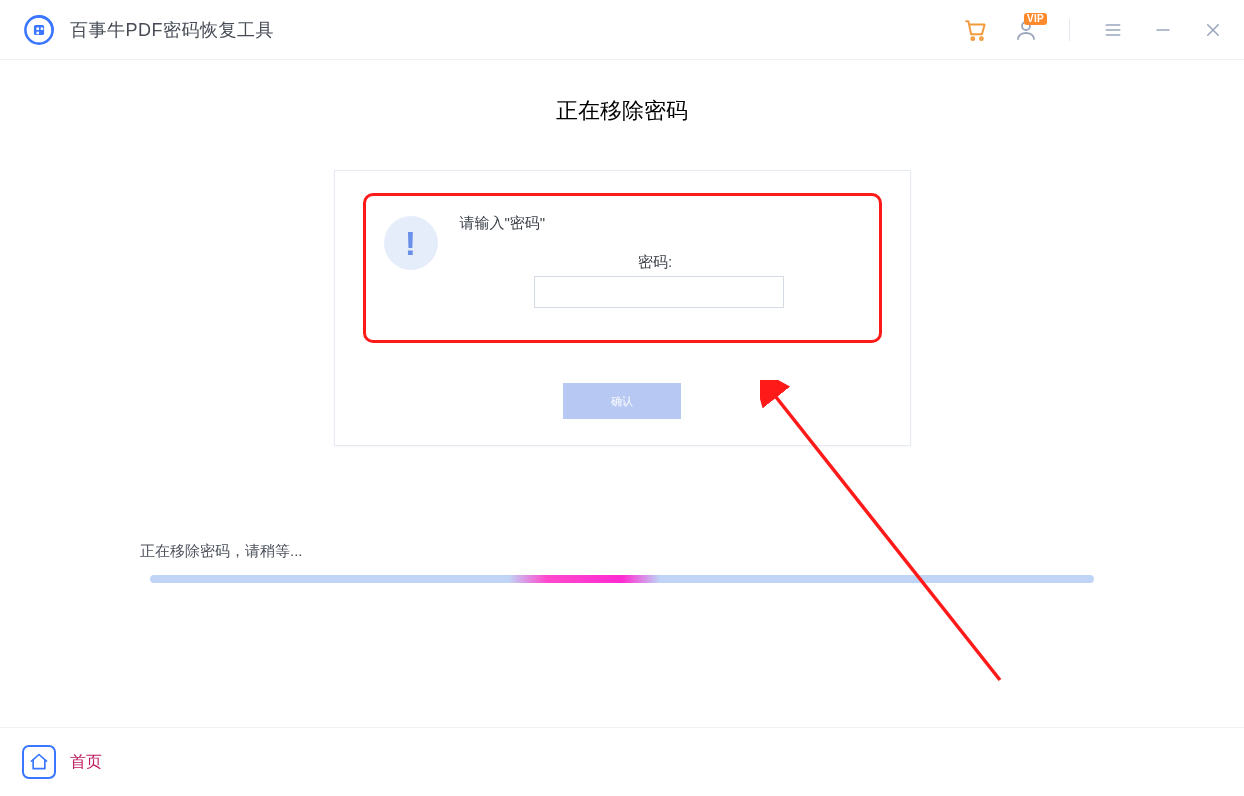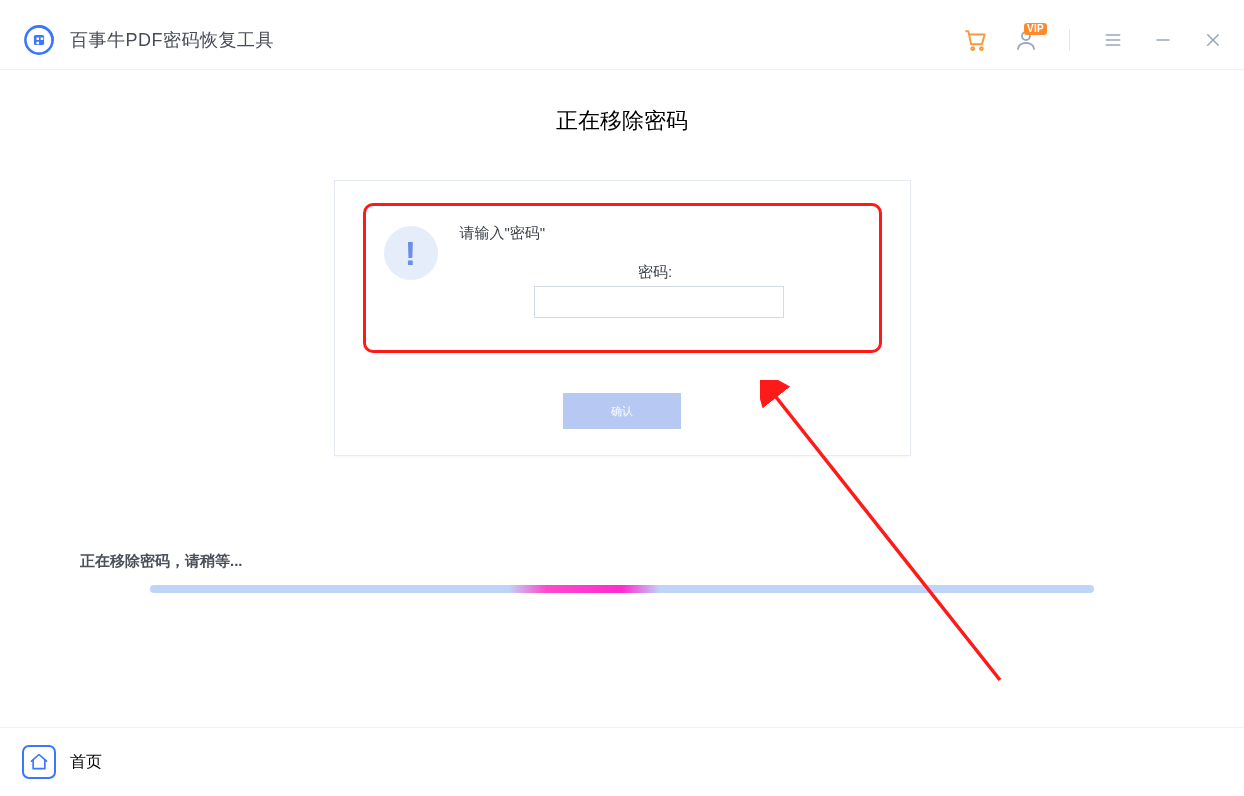--- a/index.html
+++ b/index.html
@@ -15,21 +15,20 @@
   }
 
   
   .titlebar {
     height: 60px;
     display: flex;
     align-items: center;
     padding: 0 18px 0 22px;
     border-bottom: 1px solid #eef2f6;
     box-sizing: border-box;
-    margin-top: 10px;
   }
   .logo {
     width: 34px;
     height: 34px;
     margin-right: 14px;
     display: flex;
     align-items: center;
     justify-content: center;
   }
   .app-title {
@@ -192,24 +191,23 @@
     border: none;
   }
   .btn-cancel {
     background: #fff;
     border: 1px solid #7c9fea;
     color: #4f76d8;
   }
 
   
   .status-text {
-    margin: 96px 0 14px 60px;
+    margin: 96px 0 14px 120px;
     font-size: 15px;
     color: #4a505a;
-    font-weight: bold;
   }
   .progress-bar {
     height: 8px;
     margin: 0 130px 0 130px;
     border-radius: 4px;
     background: linear-gradient(
       to right,
       #bfd4f6 0%,
       #bfd4f6 38%,
       #ff49cc 42%,
@@ -241,21 +239,21 @@
     border: 2px solid #3a76ff;
     border-radius: 7px;
     display: flex;
     align-items: center;
     justify-content: center;
     color: #3a76ff;
     box-sizing: border-box;
   }
   .home-label {
     font-size: 16px;
-    color: #000000;
+    color: #be185d;
   }
 
   
   .arrow-svg {
     position: absolute;
     pointer-events: none;
   }
 </style>
 </head>
 <body>

